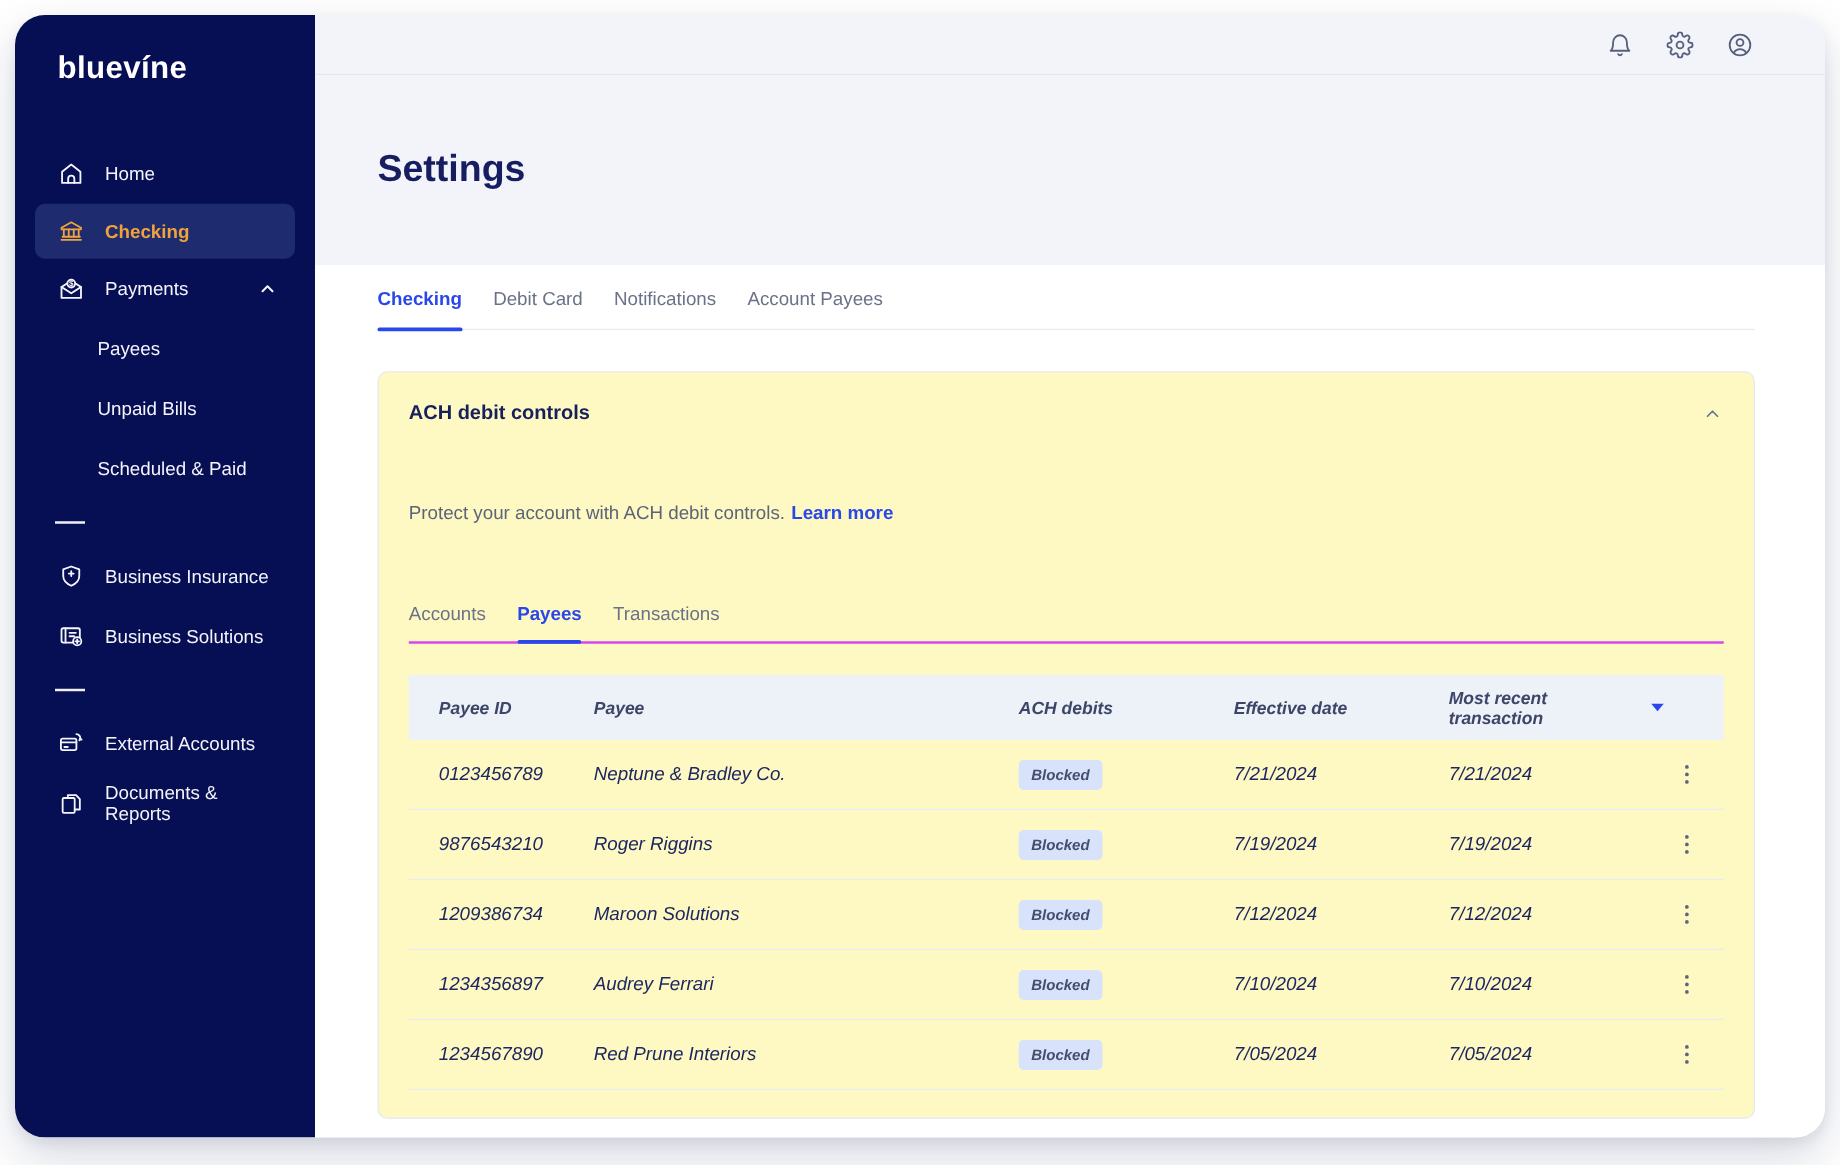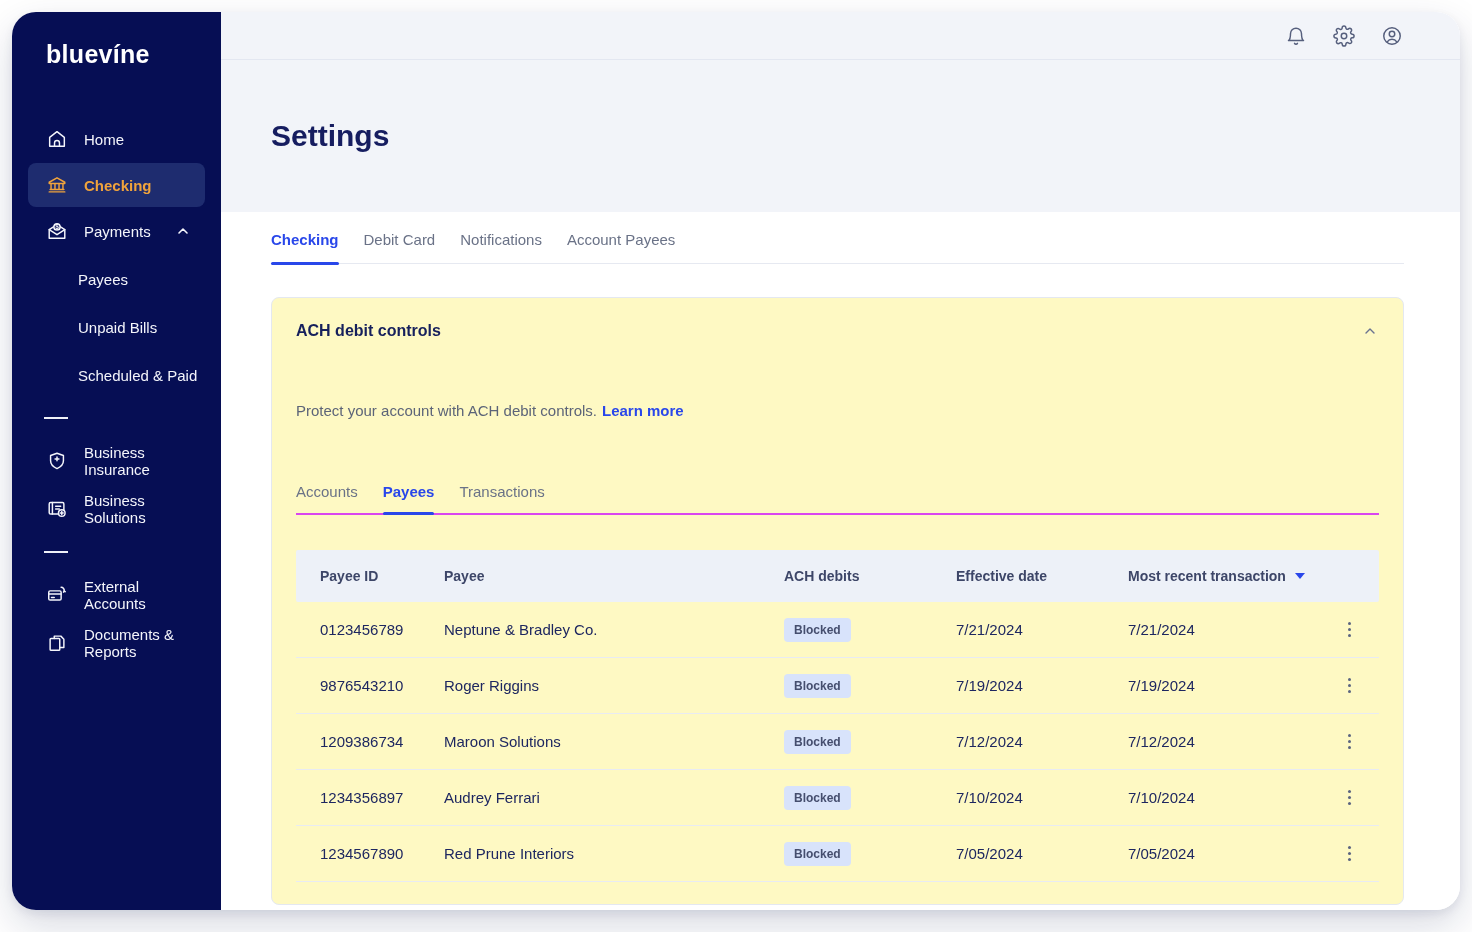--- a/index.html
+++ b/index.html
@@ -3,21 +3,21 @@
 <meta charset="utf-8">
 <style>
   * { box-sizing: border-box; margin: 0; padding: 0; }
   html, body { width: 1472px; height: 932px; background: #ffffff; overflow: hidden;
     font-family: "Liberation Sans", sans-serif; }
   .window { position: absolute; left: 12px; top: 12px; width: 1448px; height: 898px;
     border-radius: 24px; overflow: hidden; display: flex; background: #ffffff;
     box-shadow: 0 4px 10px rgba(13,22,72,.08), 0 16px 40px rgba(13,22,72,.16); }
 
   
-  .sidebar { width: 209px; flex-shrink: 0; background: #060e54; color: #ffffff; padding-top: 28px; }
+  .sidebar { width: 240px; flex-shrink: 0; background: #060e54; color: #ffffff; padding-top: 28px; }
   .logo { padding-left: 34px; font-size: 25px; font-weight: bold; letter-spacing: .3px; color:#fff; }
   .nav { margin-top: 48px; }
   .nav-item { display: flex; align-items: center; height: 44px; margin: 2px 16px;
     padding: 0 14px 0 18px; gap: 16px; border-radius: 8px; font-size: 15px; color: #f4f5fb; cursor: pointer; }
   .nav-item.lower { height: 48px; margin: 0 16px; }
   .nav-item.active { background: #1e2c6f; color: #f0a33c; font-weight: bold; }
   .nav-item .ic { width: 22px; height: 22px; flex-shrink: 0; display: block; }
   .nav-item .chev { margin-left: auto; width: 16px; height: 16px; color: #f4f5fb; }
   .sub-item { display: flex; align-items: center; height: 48px; margin: 0 16px;
     padding-left: 50px; font-size: 15px; color: #f4f5fb; border-radius: 8px; cursor: pointer; }
@@ -42,21 +42,21 @@
     padding: 24px 24px 0 24px; background: #fef9c3; }
   .card-head { display: flex; align-items: center; justify-content: space-between; }
   .card-title { font-size: 16px; font-weight: bold; color: #16205c; }
   .collapse-btn { width: 18px; height: 18px; color: #6a7390; cursor: pointer; }
   .card-desc { margin-top: 62px; font-size: 15px; color: #5c6478; }
   .card-desc a { color: #2947ea; font-weight: bold; text-decoration: none; margin-left: 5px; cursor: pointer; }
   .subtabs { display: flex; gap: 25px; margin-top: 64px; border-bottom: 2px solid #d946ef; align-items: flex-end; }
   .subtabs .tab { padding-bottom: 13px; }
 
   
-  .table { margin-top: 35px; }
+  .table { margin-top: 25px; font-style: italic; }
   .thead, .trow { display: grid; grid-template-columns: 124px 340px 172px 172px 1fr 24px;
     align-items: center; padding: 0 24px; }
   .thead { height: 52px; background: #edf1f8; font-size: 14px; font-weight: bold; color: #3d4668; border-radius: 2px; }
   .sort-col { display: flex; align-items: center; gap: 9px; cursor: pointer; }
   .sort-arrow { width: 0; height: 0; border-left: 5px solid transparent; border-right: 5px solid transparent;
     border-top: 6px solid #2947ea; display: inline-block; }
   .trow { height: 56px; border-bottom: 1px solid #e8ebf3; font-size: 15px; color: #1e2760; }
   .badge { display: inline-block; justify-self: start; background: #d8e3fb; color: #454e6e;
     font-size: 12px; font-weight: bold; padding: 5px 10px; border-radius: 4px; }
   .kebab { justify-self: end; display: flex; flex-direction: column; gap: 2.5px; padding: 4px; cursor: pointer; }

